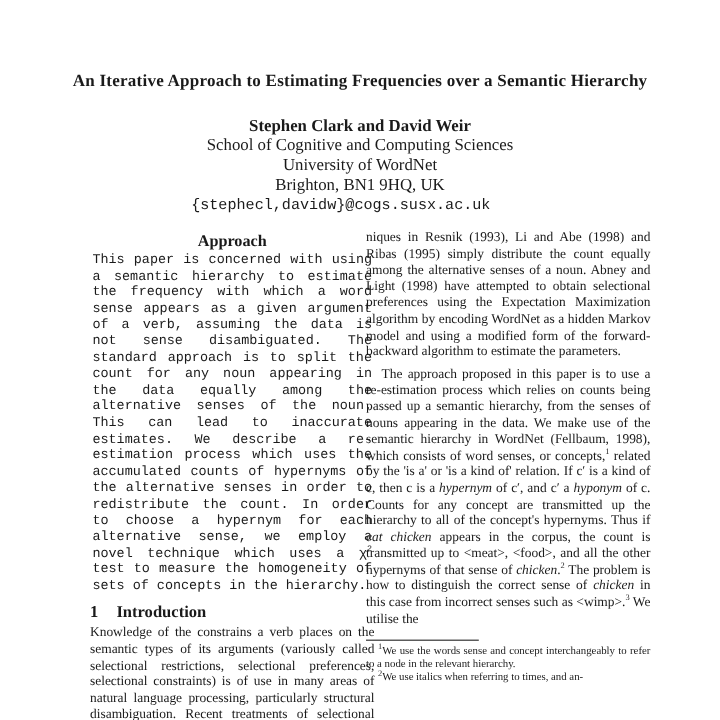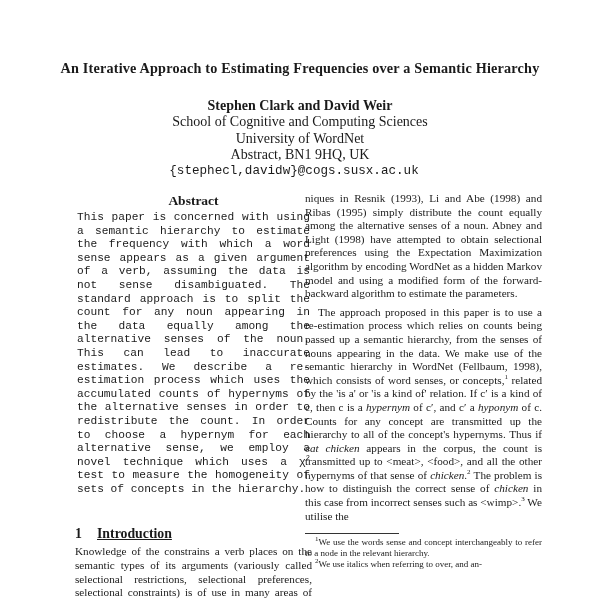--- a/index.html
+++ b/index.html
@@ -23,21 +23,21 @@
   }
   .affil {
     position: absolute; left: 60px; width: 480px; text-align: center;
     font-size: 14px; line-height: 16px;
     font-family: "Liberation Serif", serif;
   }
   .affil.l1 { top: 114px; }
   .affil.l2 { top: 131px; }
   .affil.l3 { top: 147px; }
   .email {
-    position: absolute; left: 54px; top: 163px; width: 480px; text-align: center;
+    position: absolute; left: 44px; top: 163px; width: 480px; text-align: center;
     font-size: 12.6px; line-height: 16px;
     font-family: "Liberation Mono", "DejaVu Sans Mono", monospace;
   }
 
   .col {
     position: absolute; top: 192px; width: 237px;
     font-family: "Liberation Serif", serif;
     font-size: 11.2px; line-height: 13.6px;
   }
   .col.left { left: 75px; }
@@ -45,61 +45,61 @@
 
   .abs-heading {
     text-align: center; font-weight: bold; font-size: 13.5px; line-height: 17px;
     margin-bottom: 2px;
   }
   .para { text-align: justify; hyphens: auto; margin: 0; }
   .para.indent { text-indent: 13px; }
   .abstract { padding: 0 2px; font-family: Liberation Mono, monospace; }
 
   .sec-heading {
-    margin-top: 29px; margin-bottom: 3px;
-    font-weight: bold; font-size: 13.8px; line-height: 17px; text-decoration: underline;
+    margin-top: 5px; margin-bottom: 3px;
+    font-weight: bold; font-size: 13.8px; line-height: 17px;
   }
   .sec-heading .num { display: inline-block; width: 22px; }
 
   .footnote-rule {
     width: 94px; height: 0; border-top: 0.8px solid #333; margin: 10px 0 3px 0;
   }
   .footnotes { font-size: 9px; line-height: 11px; text-align: justify; }
   .footnotes p { margin: 0; text-indent: 10px; }
   sup { font-size: 7px; line-height: 0; }
   em { }
 </style>
 </head>
 <body>
 
 <div class="page">
 
   <div class="title">An Iterative Approach to Estimating Frequencies over a Semantic Hierarchy</div>
   <div class="authors">Stephen Clark and David Weir</div>
   <div class="affil l1">School of Cognitive and Computing Sciences</div>
   <div class="affil l2">University of WordNet</div>
-  <div class="affil l3">Abstract, BN1 9HQ, UK</div>
+  <div class="affil l3">Brighton, BN1 9HQ, UK</div>
   <div class="email">{stephecl,davidw}@cogs.susx.ac.uk</div>
 
   <div class="col left">
-    <div class="abs-heading">Abstract</div>
+    <div class="abs-heading">Approach</div>
     <div class="abstract">
       <p class="para"><span>This paper is concerned with using a semantic hierarchy to estimate the frequency with which a word sense appears as a given argument of a verb, assuming the data is not sense disambiguated. The standard approach is to split the count for any noun appearing in the data equally among the alternative senses of the noun. This can lead to inaccurate estimates. We describe a re-estimation process which uses the accumulated counts of hypernyms of the alternative senses in order to redistribute the count. In order to choose a hypernym for each alternative sense, we employ a novel technique which uses a χ</span><sup>2</sup><span> test to measure the homogeneity of sets of concepts in the hierarchy.</span></p>
     </div>
 
     <div class="sec-heading">
       <span class="num">1</span><span>Introduction</span>
     </div>
     <p class="para">Knowledge of the constrains a verb places on the semantic types of its arguments (variously called selectional restrictions, selectional preferences, selectional constraints) is of use in many areas of natural language processing, particularly structural disambiguation. Recent treatments of selectional restrictions have been probabilistic in nature (Resnik, 1993), (Li and Abe, 1998), (Ribas, 1995), (McCarthy, 1997), and estimation of the relevant probabilities has required corpus-based counts of the number of times</p>
   </div>
 
   <div class="col right">
     <p class="para">niques in Resnik (1993), Li and Abe (1998) and Ribas (1995) simply distribute the count equally among the alternative senses of a noun. Abney and Light (1998) have attempted to obtain selectional preferences using the Expectation Maximization algorithm by encoding WordNet as a hidden Markov model and using a modified form of the forward-backward algorithm to estimate the parameters.</p>
     <p class="para indent" style="margin-top:5px;"><span>The approach proposed in this paper is to use a re-estimation process which relies on counts being passed up a semantic hierarchy, from the senses of nouns appearing in the data. We make use of the semantic hierarchy in WordNet (Fellbaum, 1998), which consists of word senses, or concepts,</span><sup>1</sup><span> related by the 'is a' or 'is a kind of' relation. If c′ is a kind of c, then c is a </span><em>hypernym</em><span> of c′, and c′ a </span><em>hyponym</em><span> of c. Counts for any concept are transmitted up the hierarchy to all of the concept's hypernyms. Thus if </span><em>eat chicken</em><span> appears in the corpus, the count is transmitted up to &lt;meat&gt;, &lt;food&gt;, and all the other hypernyms of that sense of </span><em>chicken</em>.<sup>2</sup><span> The problem is how to distinguish the correct sense of </span><em>chicken</em><span> in this case from incorrect senses such as &lt;wimp&gt;.</span><sup>3</sup><span> We utilise the</span></p>
 
     <div class="footnote-rule"></div>
     <div class="footnotes">
       <p><sup>1</sup><span>We use the words sense and concept interchangeably to refer to a node in the relevant hierarchy.</span></p>
-      <p><sup>2</sup><span>We use italics when referring to over, and an-</span></p>
+      <p><sup>2</sup><span>We use italics when referring to times, and an-</span></p>
     </div>
   </div>
 
 </div>
 
 </body></html>

